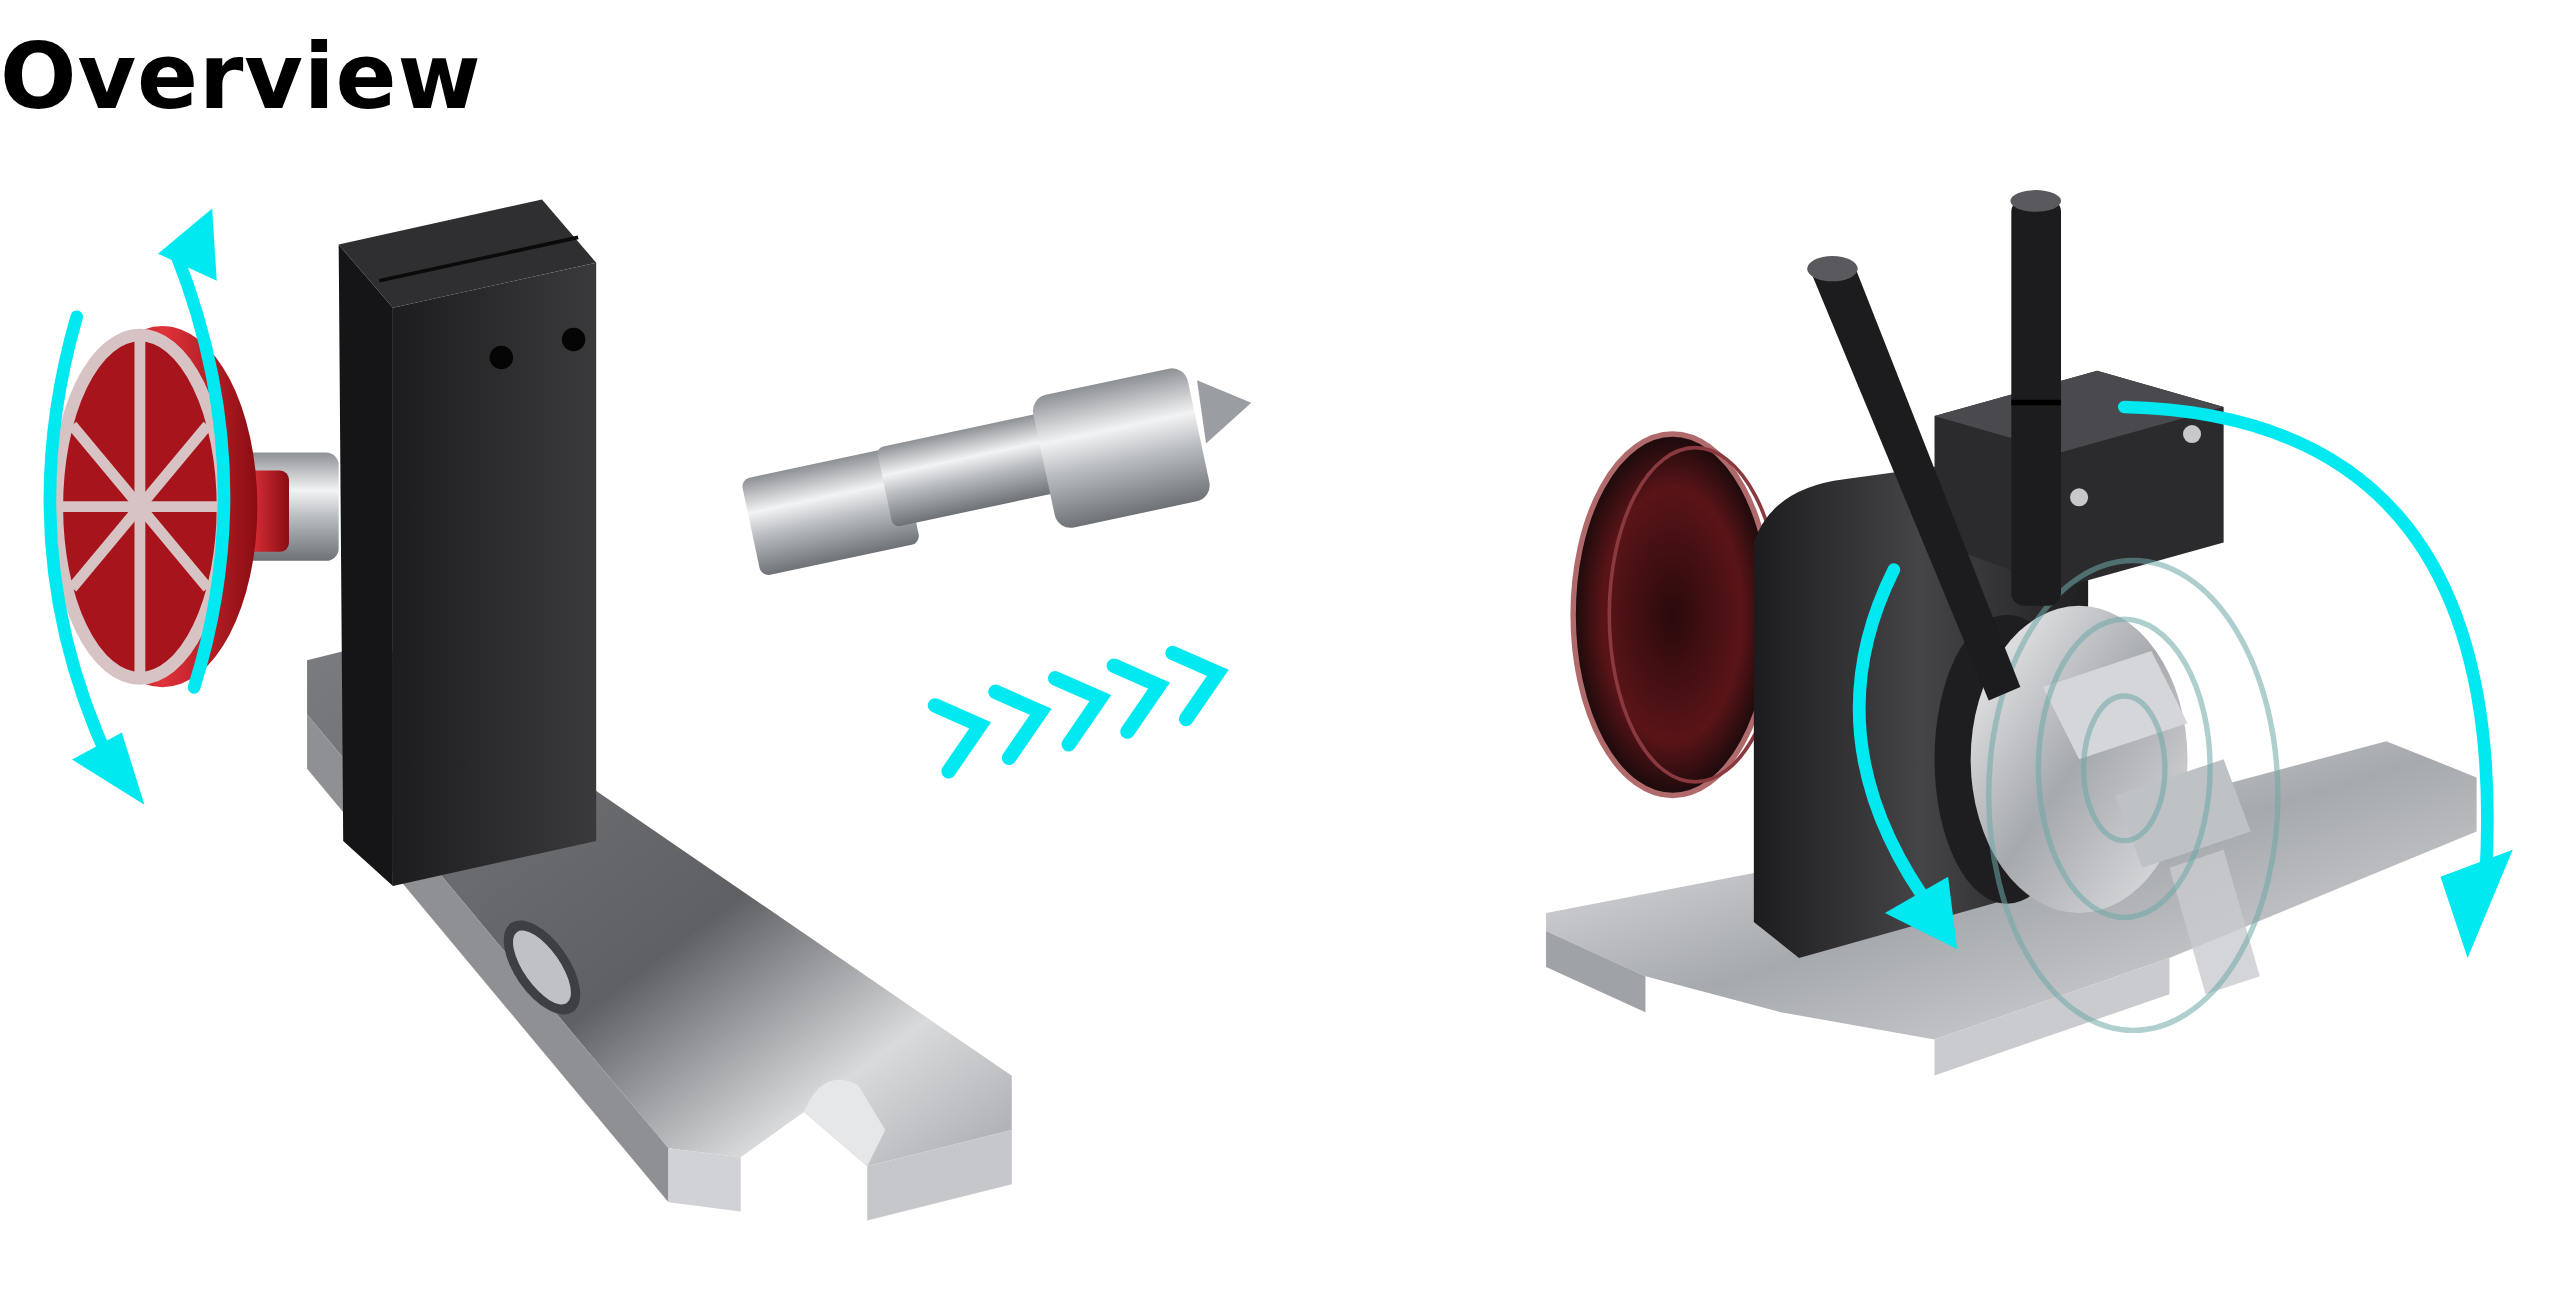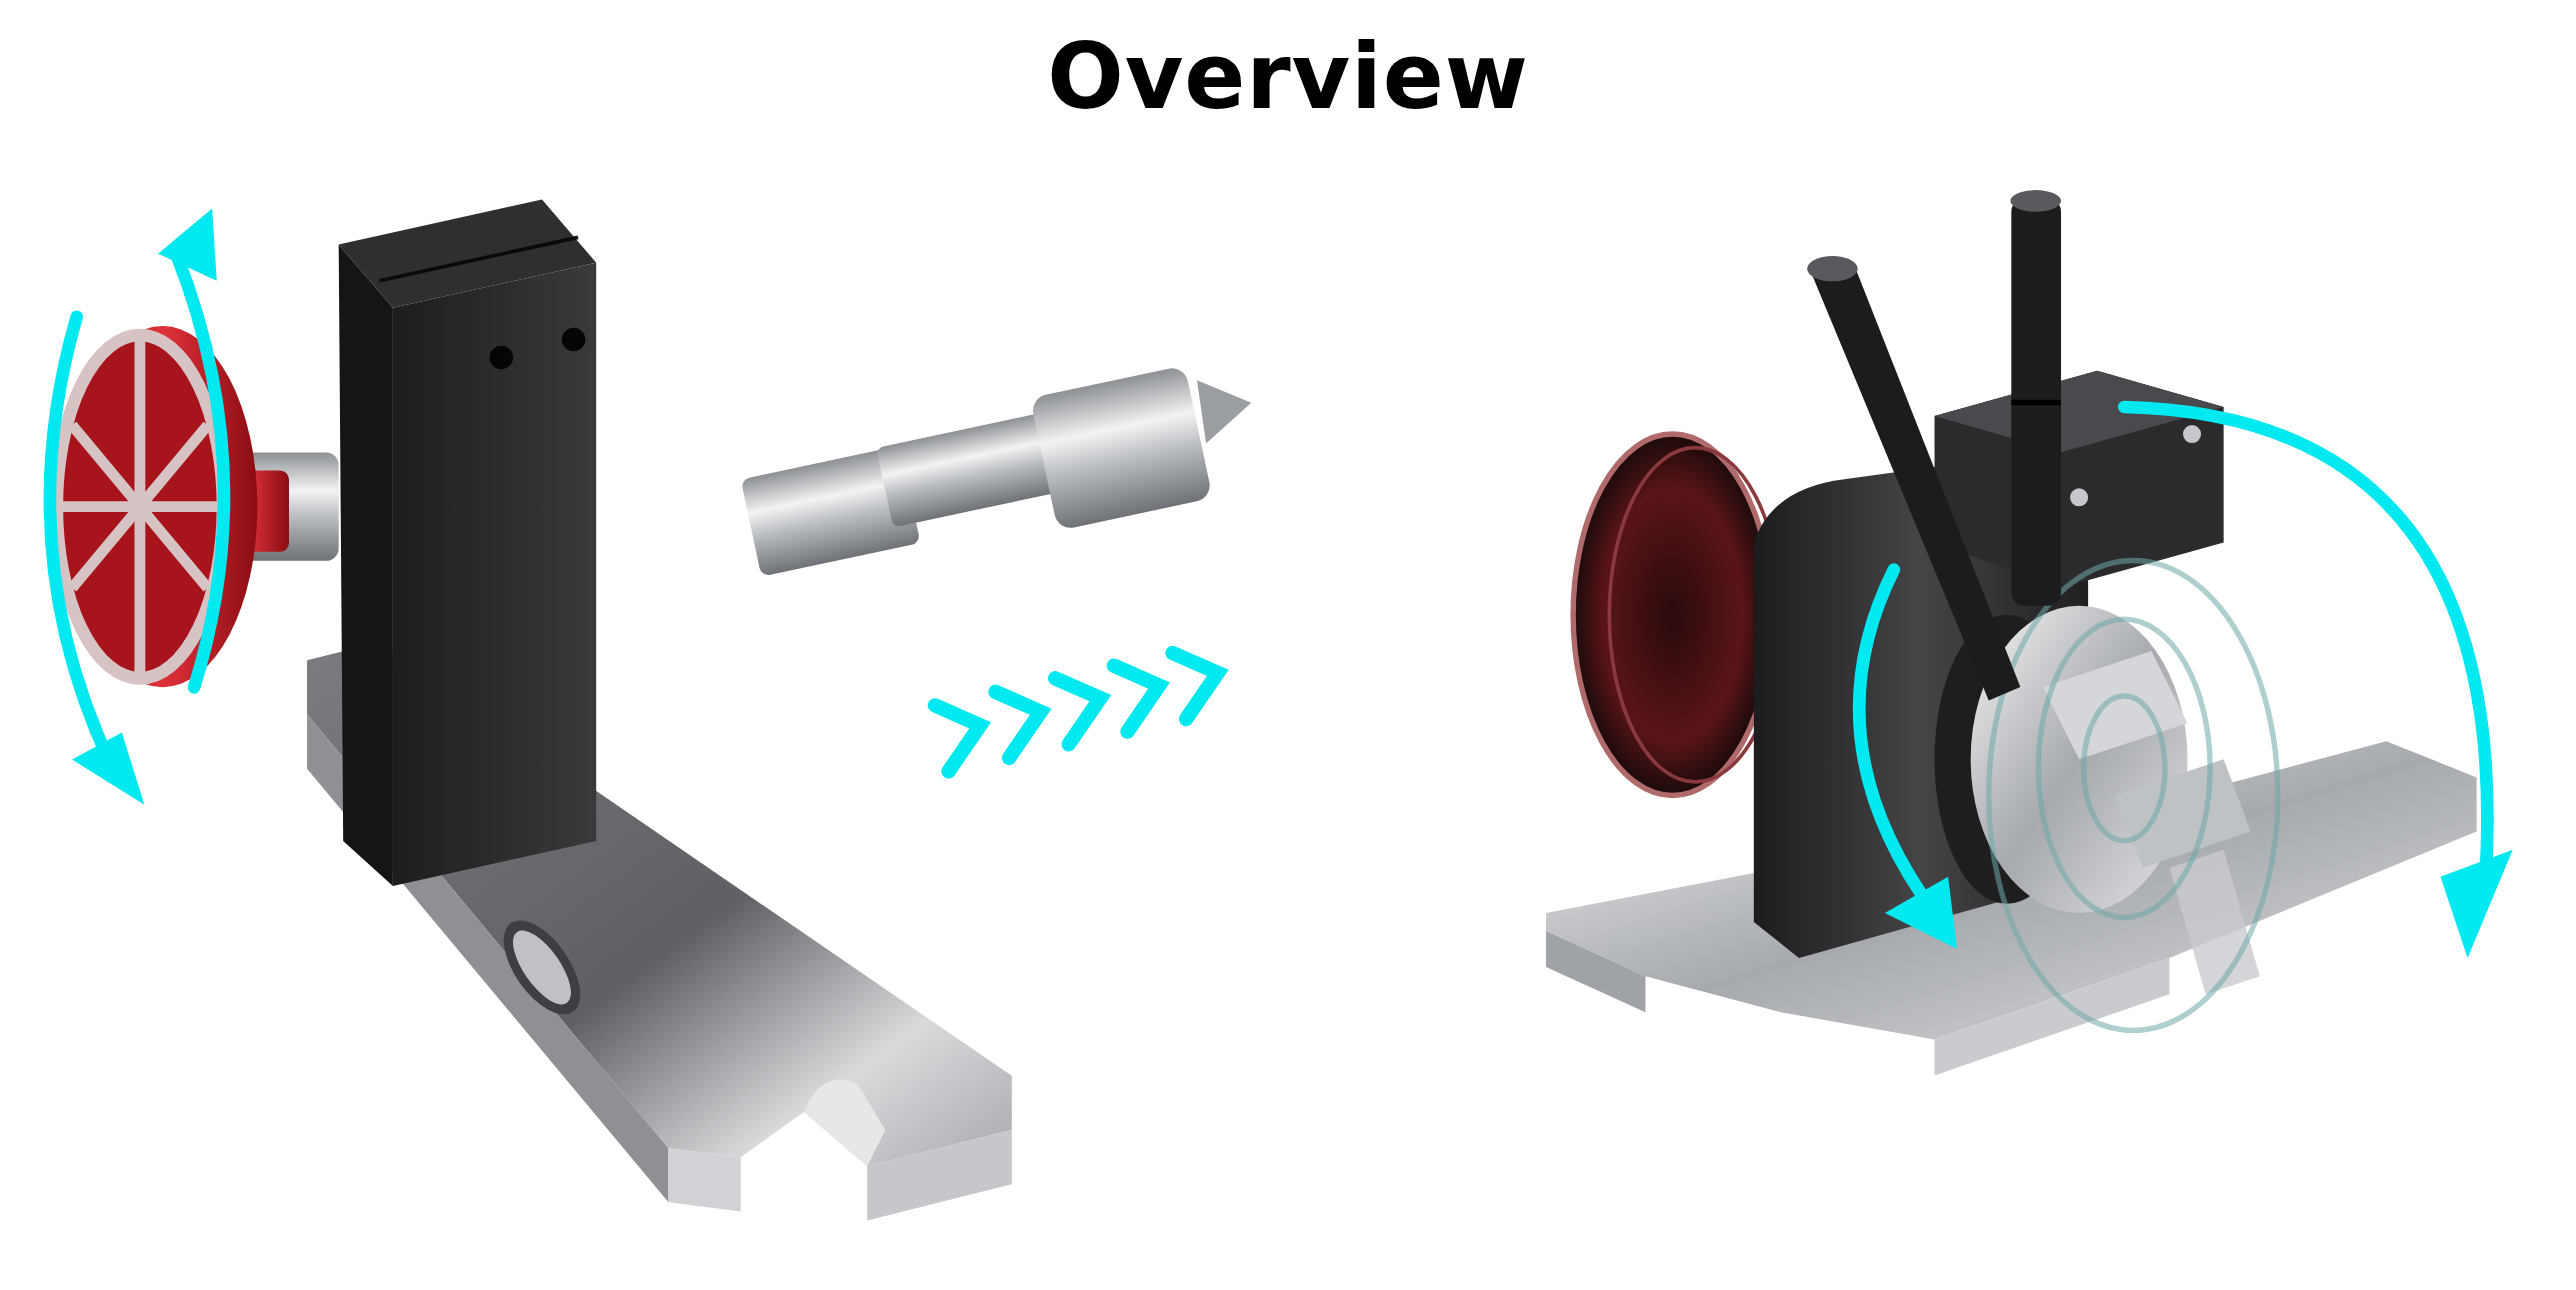--- a/index.html
+++ b/index.html
@@ -1,18 +1,18 @@
 <!DOCTYPE html>
 <html style="font-size:14.5px"><head>
 <meta charset="utf-8">
 <style>
   html, body { margin:0; padding:0; background:#ffffff; }
   body { width:2576px; height:1291px; position:relative; overflow:hidden; }
   .title {
-    position:absolute; left:0; right:0; top:18px; text-align:center;
+    position:absolute; left:0; right:0; top:18px; text-align:left;
     font-family:"DejaVu Sans", sans-serif; font-weight:bold; font-size:90px;
     color:#000; letter-spacing:0.9px; line-height:118px;
   }
   .figure { position:absolute; }
   #fig-left { left:36px; top:172px; width:1283px; height:1112px; }
   #fig-right { left:1537px; top:181px; width:1039px; height:994px; }
   svg { display:block; }
 </style>
 </head>
 <body>

